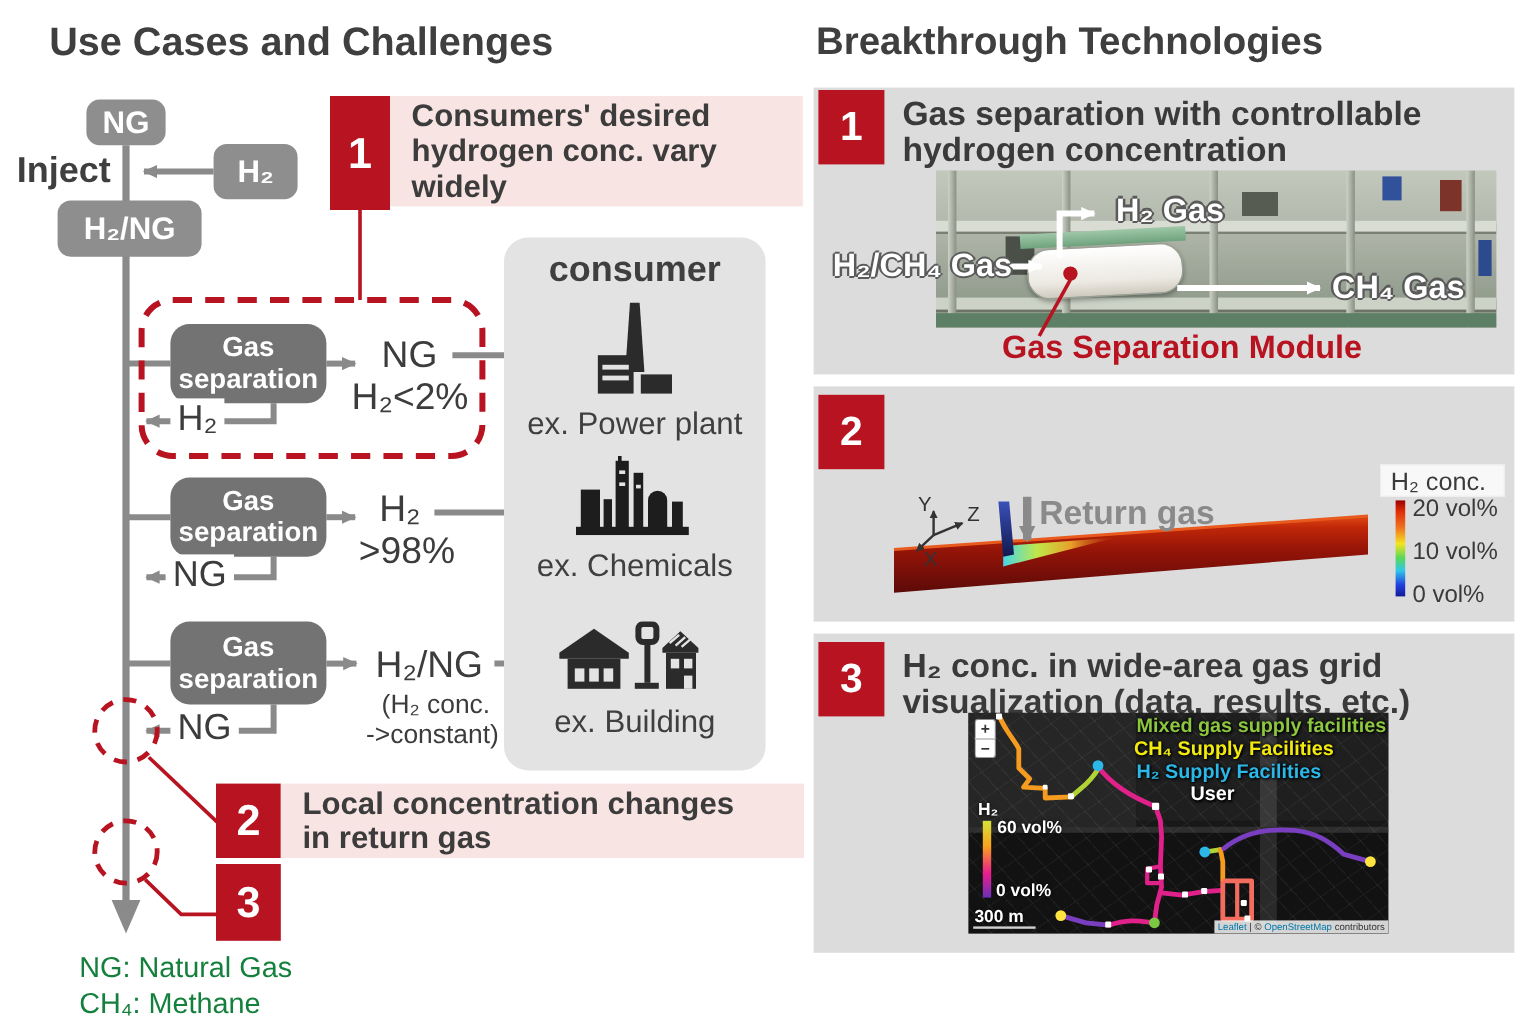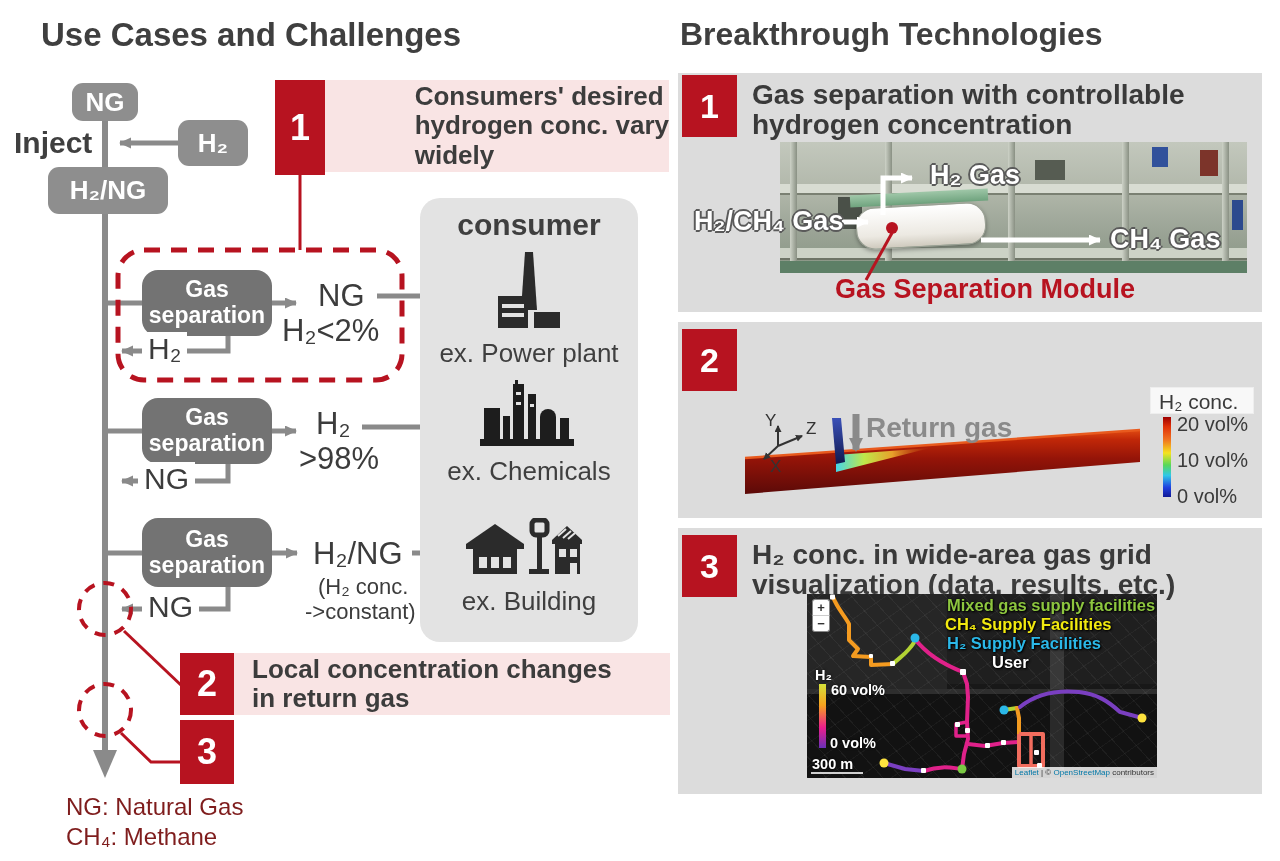--- a/index.html
+++ b/index.html
@@ -11,21 +11,21 @@
   .node{background:#8e8e8e;color:#fff;font-weight:bold;font-size:26px;display:flex;align-items:center;justify-content:center;border-radius:11px;}
   .sepbox{background:#737373;color:#fff;font-weight:bold;font-size:23px;line-height:1.12;display:flex;align-items:center;justify-content:center;text-align:center;border-radius:16px;}
   .flowlbl{font-size:31px;color:#3c3c3c;}
   .flowlbl-sm{font-size:22px;color:#3c3c3c;}
   .retlbl{font-size:30px;color:#3c3c3c;background:#fff;padding:0 6px;}
   .badge{background:#b71320;color:#fff;font-weight:bold;display:flex;align-items:center;justify-content:center;}
   .pinkbox{background:#f9e4e4;display:flex;align-items:center;}
   .pinktext{font-size:26px;font-weight:bold;color:#3c3c3c;line-height:1.13;padding-left:18px;}
   .consumer-panel{background:#e3e3e3;border-radius:20px;}
   .exlbl{font-size:26px;color:#3f3f3f;text-align:center;width:100%;}
-  .foot{font-size:24px;color:#7f1d1d;}
+  .foot{font-size:24px;color:#15803d;}
   .rpanel{background:#dcdcdc;}
   .rtitle{font-size:28px;font-weight:bold;color:#3a3a3a;line-height:1.07;}
   .photolbl{font-size:27px;font-weight:bold;color:#fff;
     text-shadow:2px 0 0 #5a5a5a,-2px 0 0 #5a5a5a,0 2px 0 #5a5a5a,0 -2px 0 #5a5a5a,1px 1px 0 #5a5a5a,-1px -1px 0 #5a5a5a;}
   .caption-red{font-size:27px;font-weight:bold;color:#b71320;text-align:center;}
   .graylbl{font-size:28px;font-weight:bold;color:#8a8a8a;}
   .lgd-title{font-size:21px;color:#3a3a3a;}
   .lgd-tick{font-size:20px;color:#3a3a3a;}
   .map{background:#181818;overflow:hidden;}
   .maplbl{font-size:16.5px;font-weight:bold;text-shadow:0 0 3px #000,1px 1px 2px #000;line-height:19px;}
@@ -75,35 +75,35 @@
     <path d="M124,631 L183,687" stroke="#b71320" stroke-width="3"></path>
     <path d="M121,733 L151,762 H182" stroke="#b71320" stroke-width="3" fill="none"></path>
   </svg>
 
   <div class="abs node" style="left:72px;top:83px;width:66px;height:38px;">NG</div>
   <div class="abs" style="left:14px;top:126px;font-size:30px;font-weight:bold;">Inject</div>
   <div class="abs node" style="left:178px;top:120px;width:70px;height:46px;">H₂</div>
   <div class="abs node" style="left:48px;top:167px;width:120px;height:47px;">H₂/NG</div>
 
   <div class="abs badge" style="left:275px;top:80px;width:50px;height:95px;font-size:36px;">1</div>
-  <div class="abs pinkbox" style="left:325px;top:80px;width:344px;height:92px;justify-content:flex-end;">
+  <div class="abs pinkbox" style="left:325px;top:80px;width:344px;height:92px;">
     <div class="pinktext pre">Consumers' desired
 hydrogen conc. vary
 widely</div>
   </div>
 
   <div class="abs sepbox pre" style="left:142px;top:270px;width:130px;height:66px;">Gas
 separation</div>
   <div class="abs sepbox pre" style="left:142px;top:398px;width:130px;height:66px;">Gas
 separation</div>
   <div class="abs sepbox pre" style="left:142px;top:518px;width:130px;height:69px;">Gas
 separation</div>
 
   <div class="abs flowlbl" style="left:318px;top:278px;">NG</div>
-  <div class="abs flowlbl" style="left:282px;top:313px;">H₂&lt;2%</div>
+  <div class="abs flowlbl" style="left:293px;top:313px;">H₂&lt;2%</div>
   <div class="abs retlbl" style="left:142px;top:332px;">H₂</div>
 
   <div class="abs flowlbl" style="left:316px;top:406px;">H₂</div>
   <div class="abs flowlbl" style="left:299px;top:441px;">&gt;98%</div>
   <div class="abs retlbl" style="left:138px;top:462px;">NG</div>
 
   <div class="abs flowlbl" style="left:313px;top:536px;">H₂/NG</div>
   <div class="abs flowlbl-sm" style="left:318px;top:574px;">(H₂ conc.</div>
   <div class="abs flowlbl-sm" style="left:305px;top:599px;">-&gt;constant)</div>
   <div class="abs retlbl" style="left:142px;top:590px;">NG</div>

